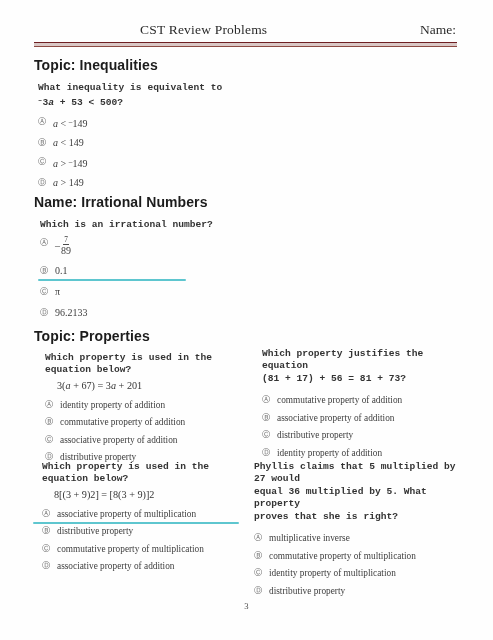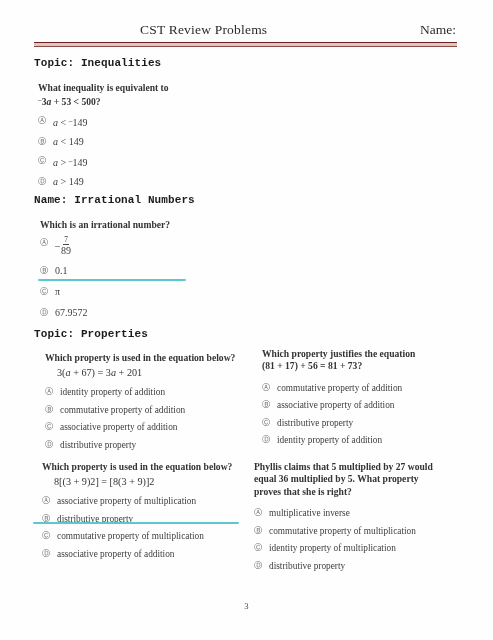--- a/index.html
+++ b/index.html
@@ -56,32 +56,32 @@
     top: 20px;
     height: 3px;
     border-top: 1.6px solid #6e1f22;
     border-bottom: 1.1px solid #8d4a43;
     background: #d9c7c5;
   }
 
   
   .topic {
     position: absolute;
-    font-family: Liberation Mono, monospace;
+    font-family: Liberation Sans, sans-serif;
     font-weight: bold;
-    font-size: 11px;
+    font-size: 14px;
     color: #1c1c1c;
     letter-spacing: 0.1px;
     white-space: nowrap;
   }
 
   
   .qblock { position: absolute; }
   .qtext {
-    font-family: Liberation Serif, serif;
+    font-family: Liberation Mono, monospace;
     font-weight: bold;
     font-size: 9.6px;
     line-height: 12.4px;
     color: #333333;
   }
   .qtext .lineb { display: block; }
   .eq {
     font-family: "Liberation Serif", "DejaVu Serif", serif;
     font-weight: normal;
     font-size: 10.2px;
@@ -230,21 +230,21 @@
       <div class="opt math" style="margin-bottom:9px;">
         <span class="marker">Ⓑ</span>
         <span class="otext">0.1</span>
       </div>
       <div class="opt math" style="margin-bottom:9px;">
         <span class="marker">Ⓒ</span>
         <span class="otext">π</span>
       </div>
       <div class="opt math">
         <span class="marker">Ⓓ</span>
-        <span class="otext">67.9572</span>
+        <span class="otext">96.2133</span>
       </div>
     </div>
   </div>
 
   <div class="hl-underline" style="left: 38px; top: 279px; width: 148px; background: rgb(94, 198, 207);"></div>
 
   <div class="topic" style="left:34px; top:328px;">Topic: Properties</div>
 
   <div class="qblock" style="left:45px; top:352px; width:210px;">
     <div class="qtext">

